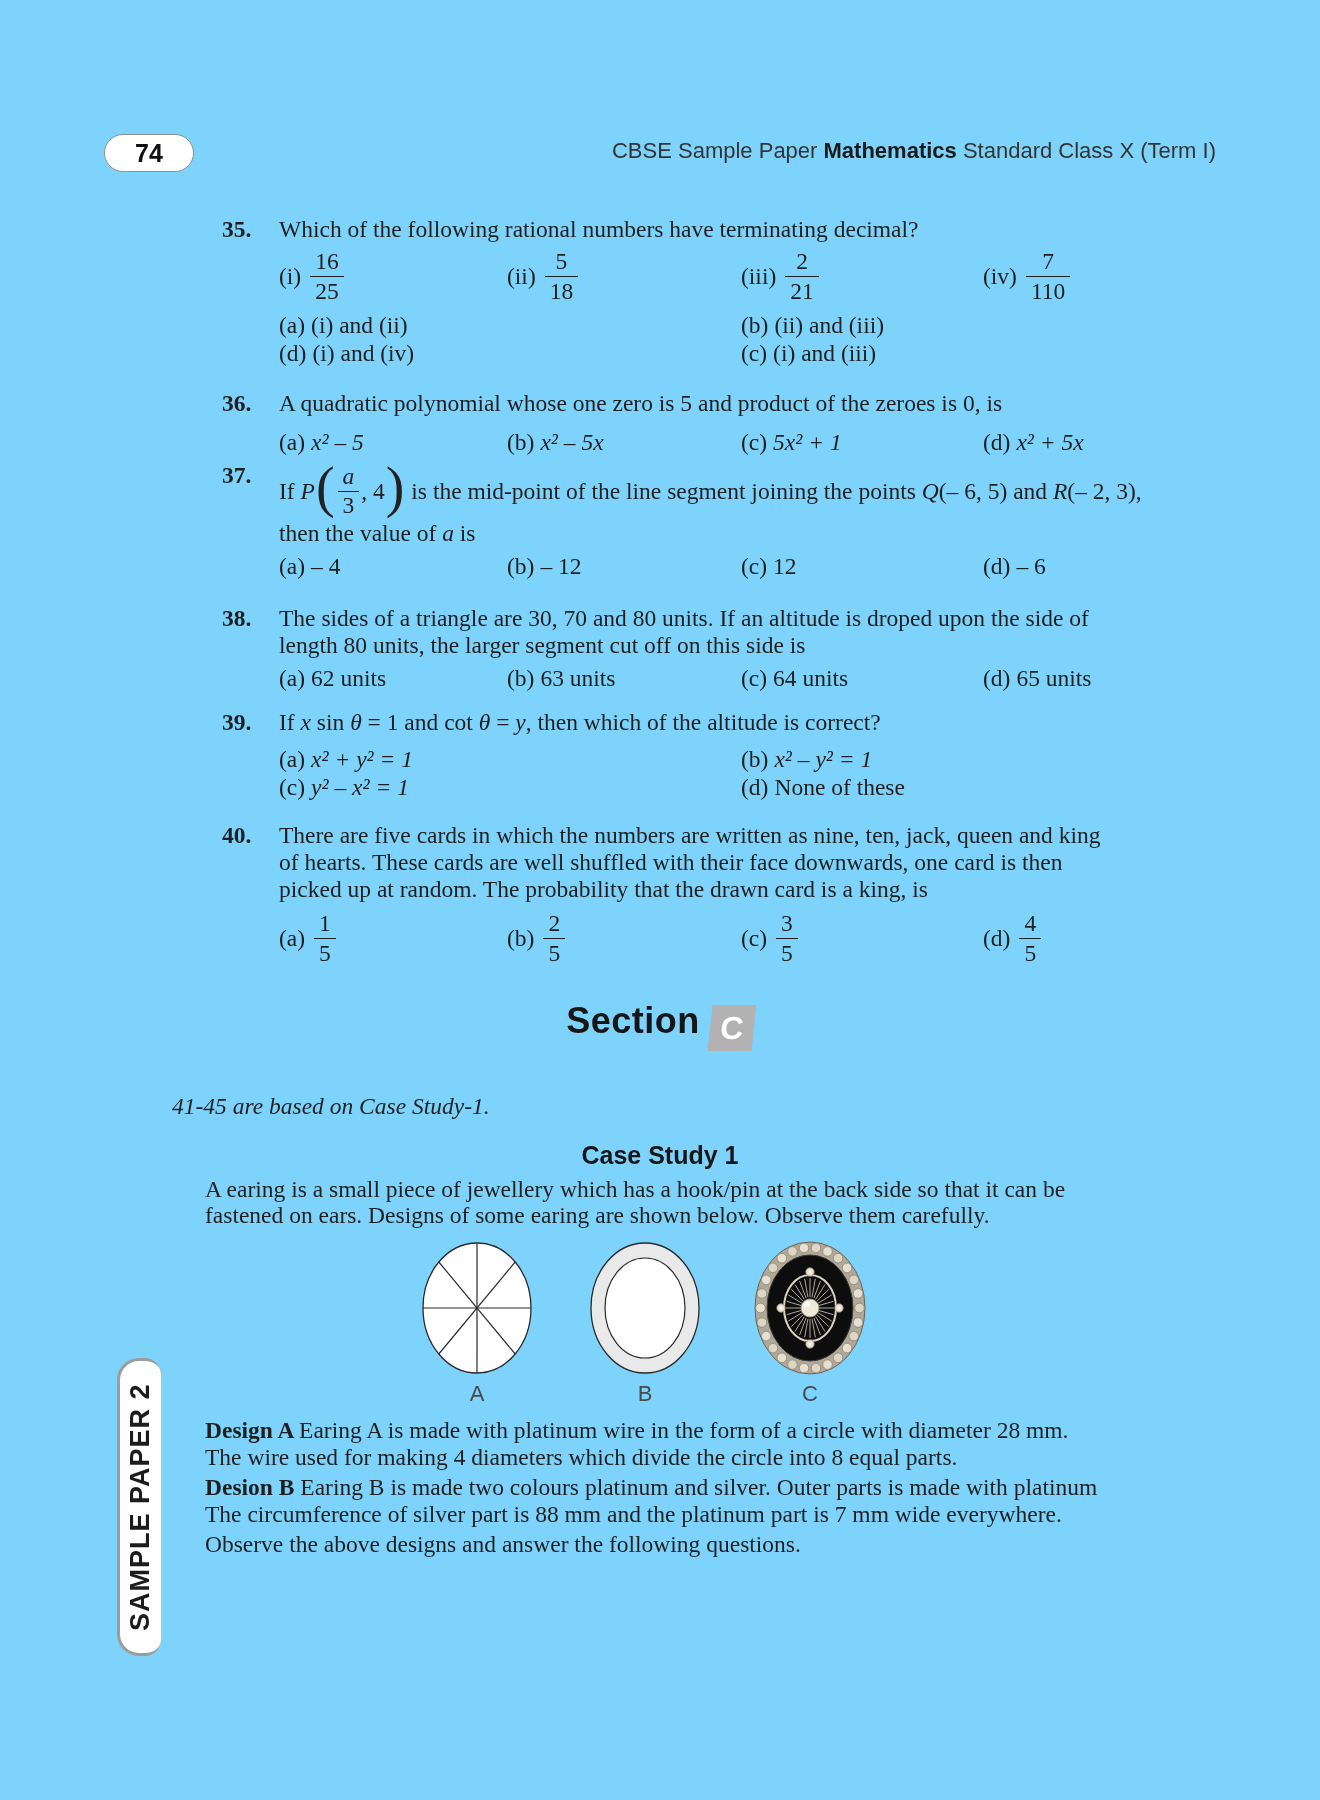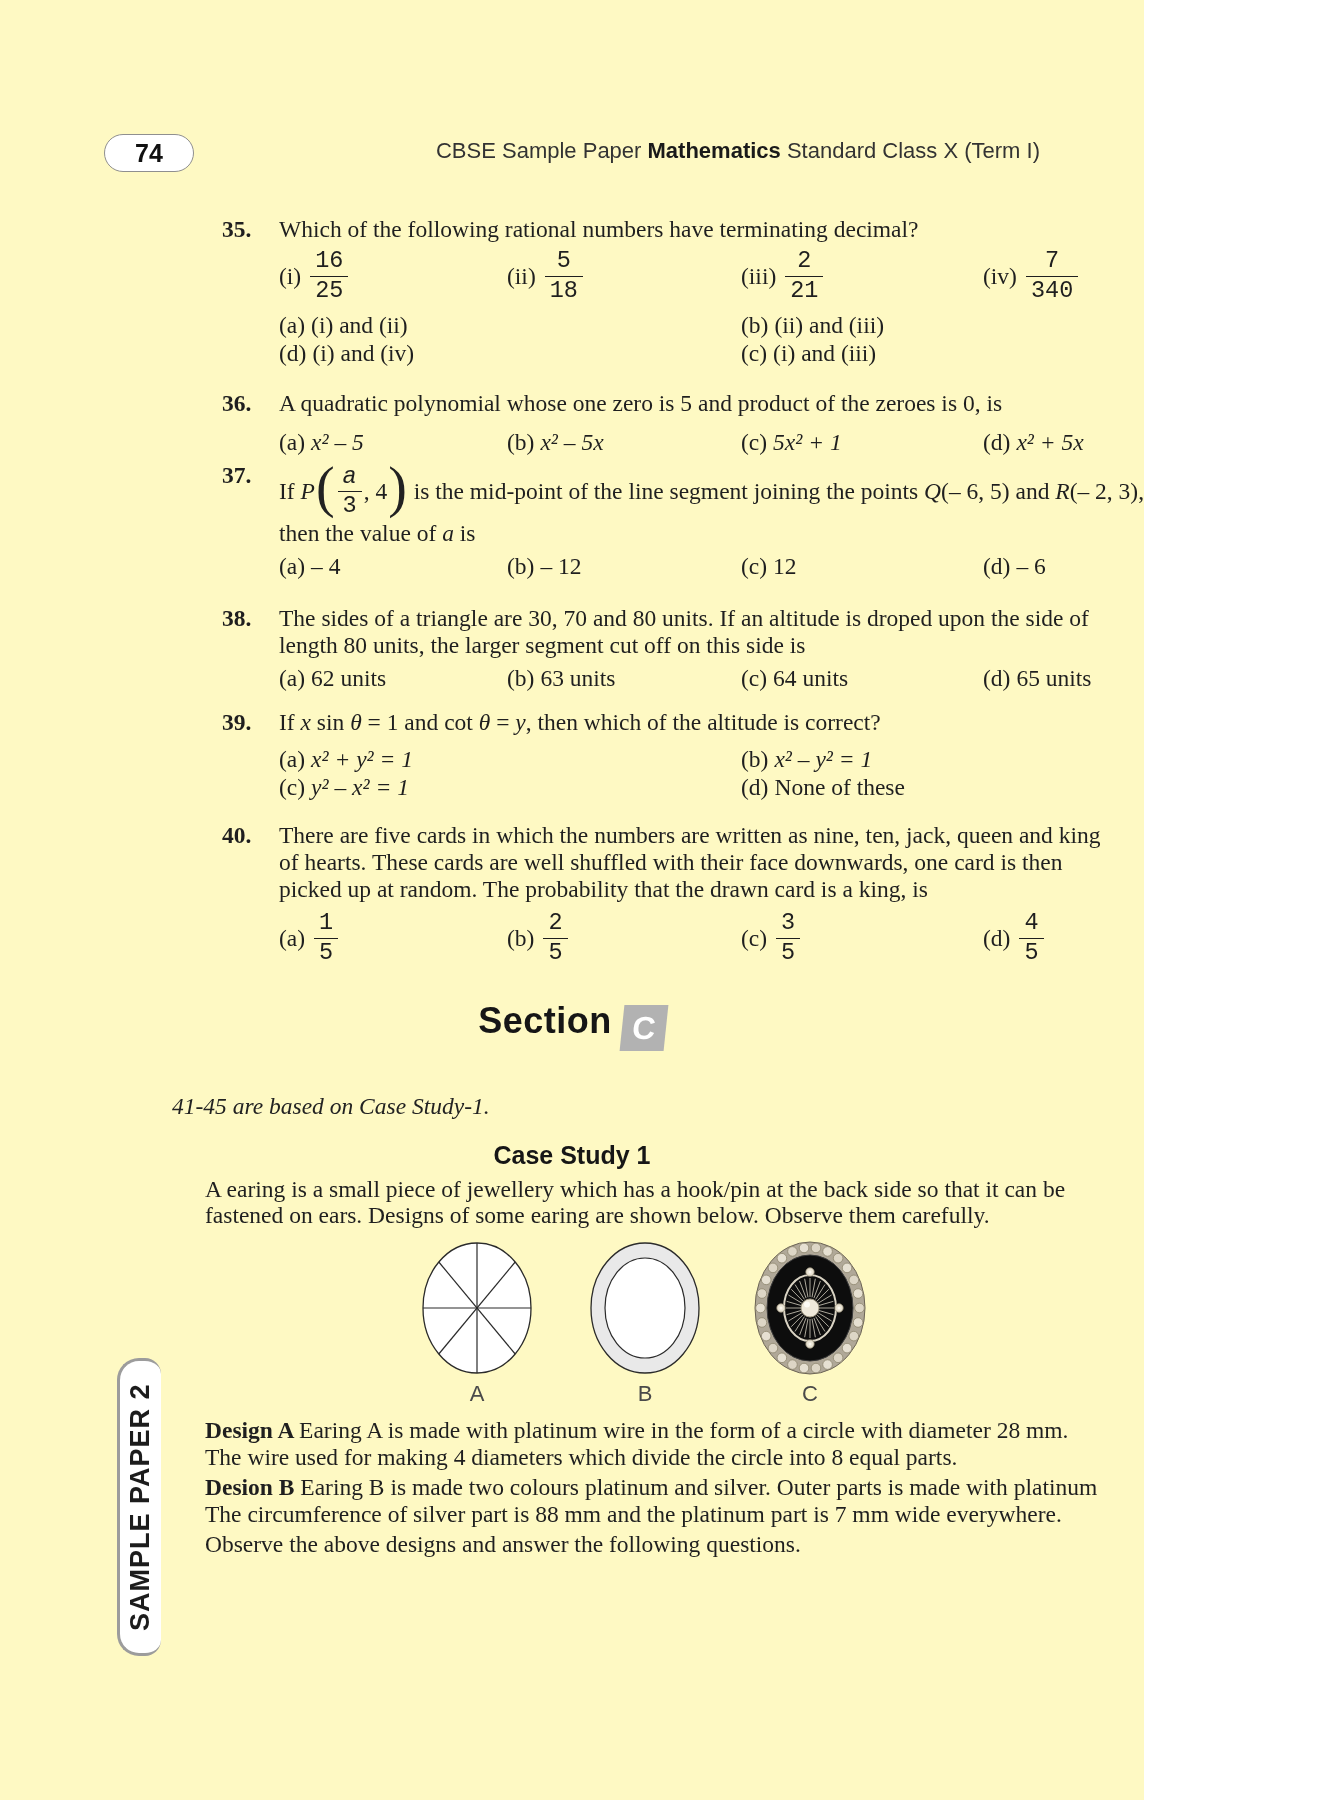--- a/index.html
+++ b/index.html
@@ -1,37 +1,37 @@
 <!DOCTYPE html>
 <html><head>
 <meta charset="utf-8">
 <style>
   html,body{margin:0;padding:0;background:#ffffff;}
-  #page{position:relative;width:1144px;height:1800px;background:#fef9c3;overflow:hidden;
+  #page{position:relative;width:1320px;height:1800px;background:#7dd3fc;overflow:hidden;
         font-family:"Liberation Serif", serif;color:#1f1f1f;}
   
   #page-badge{position:absolute;left:104px;top:134px;width:90px;height:38px;
       border:1.6px solid #8f8f8f;border-radius:19px;box-sizing:border-box;
       display:flex;align-items:center;justify-content:center;background:#fff;}
   #page-badge span{font-family:"Liberation Sans",sans-serif;font-weight:bold;font-size:25px;color:#111;}
   #header-line{position:absolute;right:104px;top:138px;font-family:"Liberation Sans",sans-serif;
       font-size:22px;color:#333;white-space:nowrap;}
   #header-line .hb{font-weight:bold;color:#1a1a1a;}
   
   .q{position:absolute;left:222px;width:996px;}
   .qnum{position:absolute;left:0;top:0;font-weight:bold;font-size:23.5px;}
   .qbody{margin-left:57px;font-size:23.5px;line-height:27px;}
   .math{font-style:italic;}
   .bold{font-weight:bold;}
   .tline{white-space:nowrap;}
   .grid4{display:grid;grid-template-columns:228px 234px 242px 1fr;}
   .grid2{display:grid;grid-template-columns:462px 1fr;}
   .opt{white-space:nowrap;line-height:27.5px;}
   .optlab{margin-right:6px;}
-  .frac{display:inline-block;vertical-align:middle;text-align:center;line-height:1.05;margin:0 2px;font-family:Liberation Mono, monospace;}
+  .frac{display:inline-block;vertical-align:middle;text-align:center;line-height:1.05;margin:0 2px;}
   .frac .fnum{display:block;padding:0 5px 2px;}
   .frac .fden{display:block;border-top:1.6px solid #1f1f1f;padding:2px 5px 0;}
   .fcell{display:flex;align-items:center;gap:7px;}
   .fracrow{margin-top:6px;margin-bottom:9px;}
   .q35-opts{margin-top:9px;}
   .q36-opts{margin-top:12px;}
   .expr{display:flex;align-items:center;height:58px;white-space:pre;font-size:23.5px;}
   .paren{font-size:56px;font-weight:400;line-height:0.85;position:relative;top:-3px;margin:0 1px;color:#222;}
   .expr .frac{line-height:1.0;}
   
@@ -95,21 +95,21 @@
               <span>(iii)</span>
               <span class="frac">
                 <span class="fnum">2</span>
                 <span class="fden">21</span>
               </span>
             </div>
             <div class="fcell">
               <span>(iv)</span>
               <span class="frac">
                 <span class="fnum">7</span>
-                <span class="fden">340</span>
+                <span class="fden">110</span>
               </span>
             </div>
           </div>
           <div class="grid2 q35-opts">
             <div class="opt"><span class="optlab">(a)</span><span>(i) and (ii)</span></div>
             <div class="opt"><span class="optlab">(b)</span><span>(ii) and (iii)</span></div>
             <div class="opt"><span class="optlab">(d)</span><span>(i) and (iv)</span></div>
             <div class="opt"><span class="optlab">(c)</span><span>(i) and (iii)</span></div>
           </div>
         </div>

